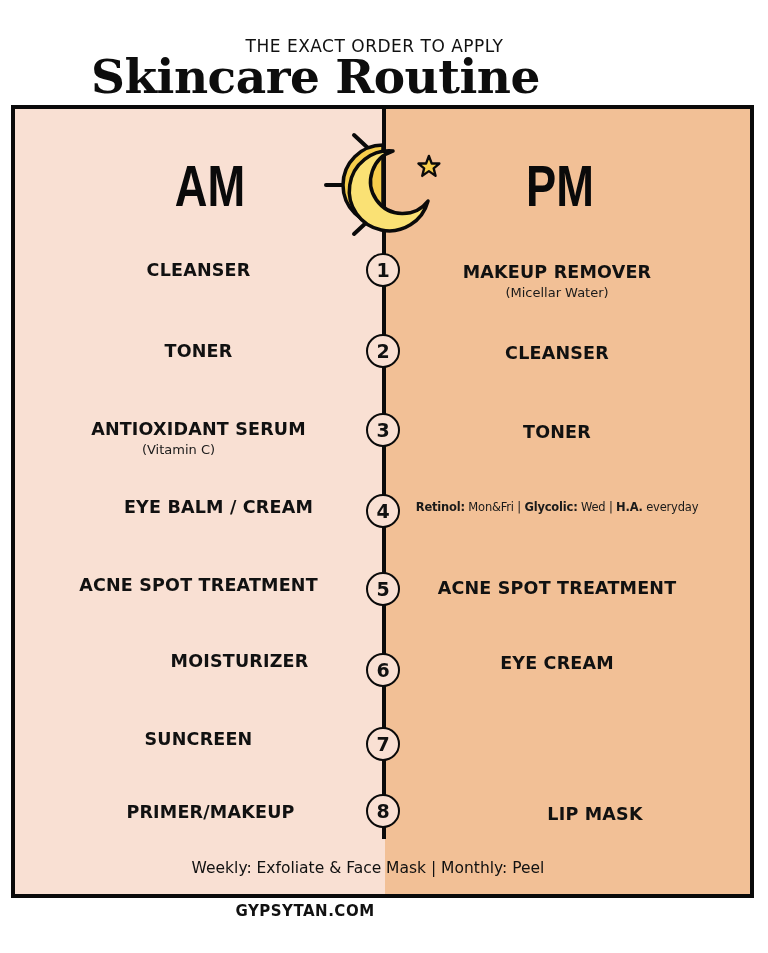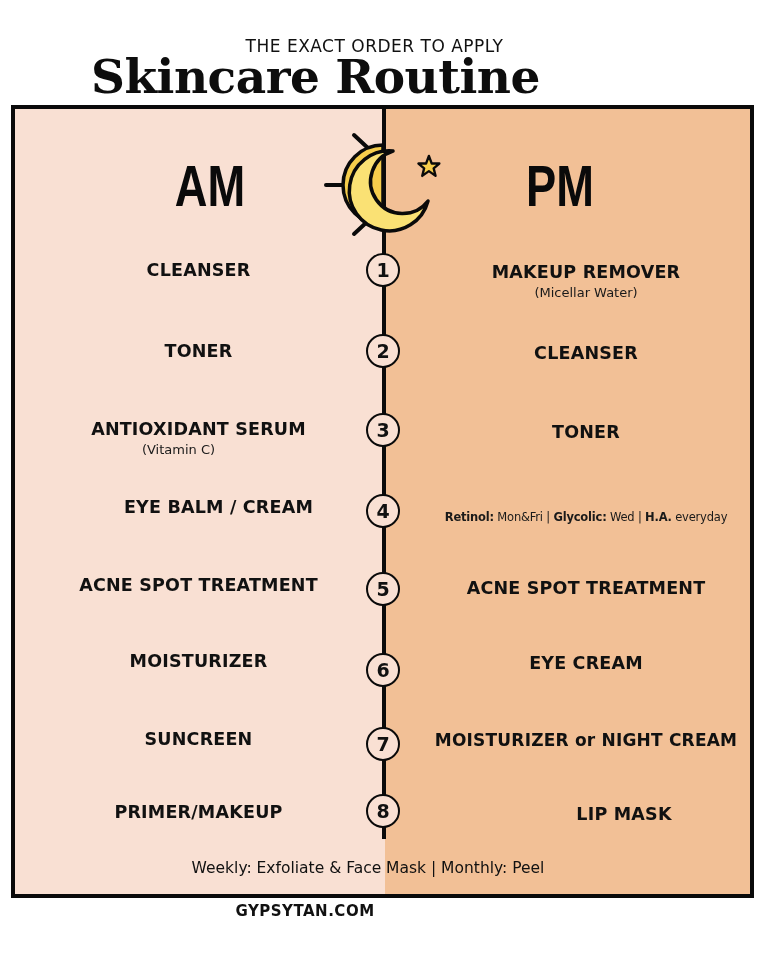--- a/index.html
+++ b/index.html
@@ -11,24 +11,24 @@
   .half-pm { position: absolute; left: 370px; top: 0; width: 372px; height: 100%; background: #f2c096; }
   .center-line { position: absolute; left: 367px; top: 0; width: 4px; height: 730px; background: #0a0a0a; }
   .ampm { position: absolute; top: 42px; font-size: 58px; font-weight: bold; font-family: "Liberation Sans Narrow", "Liberation Sans", sans-serif; transform: scaleX(0.78); transform-origin: center; color: #0a0a0a; line-height: 70px; }
   .am-label { left: 130px; width: 130px; text-align: center; }
   .pm-label { left: 480px; width: 130px; text-align: center; }
   .icon-wrap { position: absolute; left: 303px; top: 10px; width: 130px; height: 120px; }
   .row { position: absolute; left: 0; width: 735px; height: 60px; }
   .num { position: absolute; left: 351px; top: -17px; width: 34px; height: 34px; border-radius: 50%; border: 2px solid #0a0a0a; box-sizing: border-box; display: flex; align-items: center; justify-content: center; font-weight: bold; font-size: 19px; font-family: "DejaVu Sans", sans-serif; }
   .cell { position: absolute; text-align: center; }
   .cell-am { left: 0; width: 367px; }
-  .cell-pm { left: 389px; width: 364px; }
+  .cell-pm { left: 360px; width: 364px; }
   .item { font-weight: bold; font-size: 17.5px; font-family: "DejaVu Sans", sans-serif; letter-spacing: 0.2px; color: #111; white-space: nowrap; }
   .sub { font-size: 13px; font-family: "DejaVu Sans", sans-serif; color: #1a1a1a; margin-top: 3px; white-space: nowrap; }
-  .sub-small { font-size: 11.5px; font-family: "DejaVu Sans", sans-serif; color: #1a1a1a; margin-top: 13px; white-space: nowrap; letter-spacing: -0.2px; }
+  .sub-small { font-size: 11.5px; font-family: "DejaVu Sans", sans-serif; color: #1a1a1a; margin-top: 3px; white-space: nowrap; letter-spacing: -0.2px; }
   .sub-small b { font-weight: bold; }
   .footer-note { position: absolute; top: 750px; left: 0; width: 706px; text-align: center; font-size: 15.5px; font-family: "DejaVu Sans", sans-serif; color: #111; }
   .site { position: absolute; top: 902px; left: 0; width: 610px; text-align: center; font-size: 15px; font-weight: bold; font-family: "DejaVu Sans", sans-serif; letter-spacing: 0.5px; color: #111; }
 </style>
 </head>
 <body>
 
 <div class="kicker">THE EXACT ORDER TO APPLY</div>
 <div class="title">Skincare Routine</div>
 
@@ -104,41 +104,38 @@
     <div class="cell cell-am" style="top:-14px;">
       <div class="item">ACNE SPOT TREATMENT</div>
     </div>
     <div class="cell cell-pm" style="top:-11px;">
       <div class="item">ACNE SPOT TREATMENT</div>
     </div>
   </div>
 
   <div class="row" style="top:561px;">
     <div class="num" style="background:#f9e0d3;">6</div>
-    <div class="cell cell-am" style="top:-19px;">
+    <div class="cell cell-am" style="top:-19px;padding-left:41px;">
       <div class="item">MOISTURIZER</div>
     </div>
     <div class="cell cell-pm" style="top:-17px;">
       <div class="item">EYE CREAM</div>
     </div>
   </div>
 
   <div class="row" style="top:635px;">
     <div class="num" style="background:#f9e0d3;">7</div>
     <div class="cell cell-am" style="top:-15px;">
       <div class="item">SUNCREEN</div>
     </div>
-    <div class="cell cell-pm" style="top:-14px;">
-      <div class="item" style="font-size:17px;">MOISTURIZER or NIGHT CREAM</div>
-    </div>
   </div>
 
   <div class="row" style="top:702px;">
     <div class="num" style="background:#f9e0d3;">8</div>
-    <div class="cell cell-am" style="top:-9px;">
+    <div class="cell cell-am" style="top:-9px;padding-left:12px;">
       <div class="item">PRIMER/MAKEUP</div>
     </div>
     <div class="cell cell-pm" style="top:-7px;margin-left:38px;">
       <div class="item">LIP MASK</div>
     </div>
   </div>
 
   <div class="footer-note">Weekly: Exfoliate &amp; Face Mask | Monthly: Peel</div>
 </div>
 

